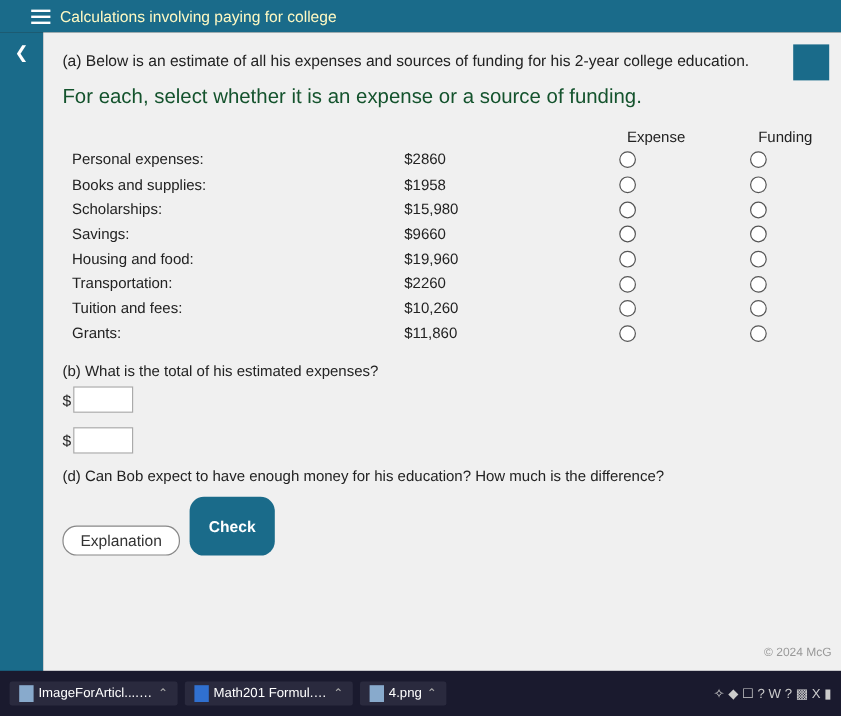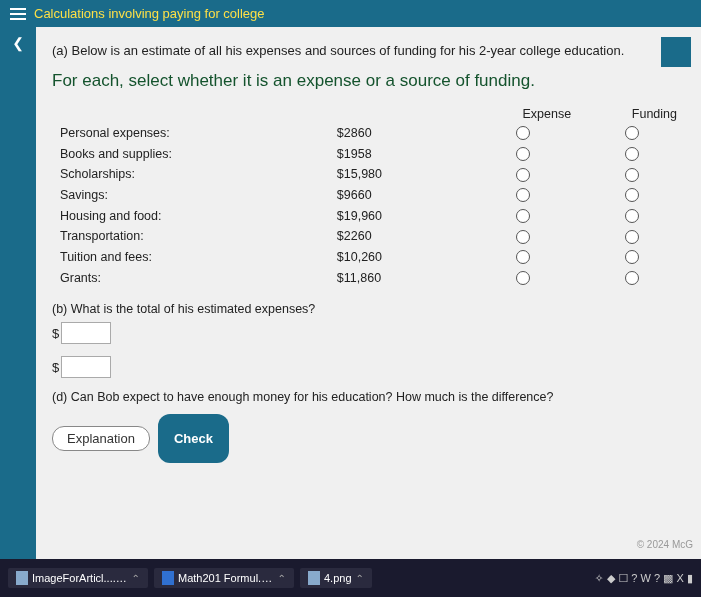--- a/index.html
+++ b/index.html
@@ -8,22 +8,22 @@
       background: #2a2a2a;
       width: 701px;
       height: 597px;
       overflow: hidden;
       position: relative;
     }
 
     
     .top-bar {
       background: #1a6b8a;
-      color: #fde047;
-      padding: 6px 10px;
+      color: #fef9c3;
+      padding: 6px 26px;
       font-size: 13px;
       display: flex;
       align-items: center;
       gap: 8px;
     }
     .top-bar-icon {
       display: flex;
       flex-direction: column;
       gap: 3px;
       cursor: pointer;
@@ -159,21 +159,21 @@
       background: white;
       width: 50px;
       height: 22px;
       font-size: 12px;
       padding: 2px 4px;
       outline: none;
     }
 
     .bottom-row {
       display: flex;
-      align-items: center;
+      align-items: flex-end;
       gap: 8px;
       margin-top: 10px;
     }
 
     .explanation-btn {
       background: white;
       border: 1.5px solid #888;
       border-radius: 12px;
       padding: 4px 14px;
       font-size: 13px;

